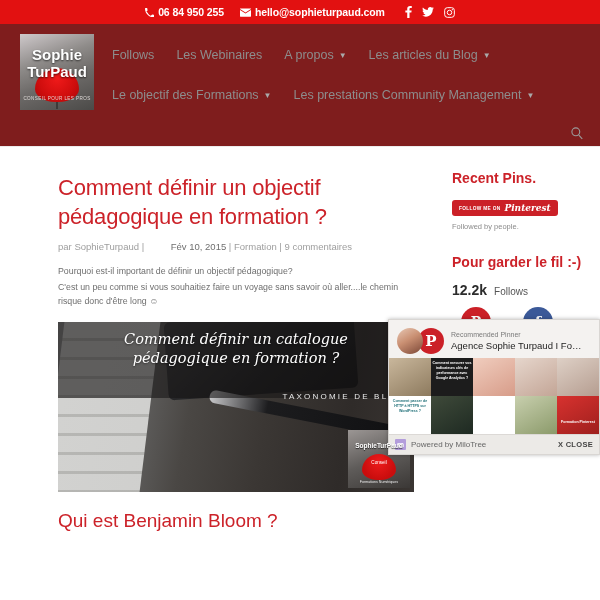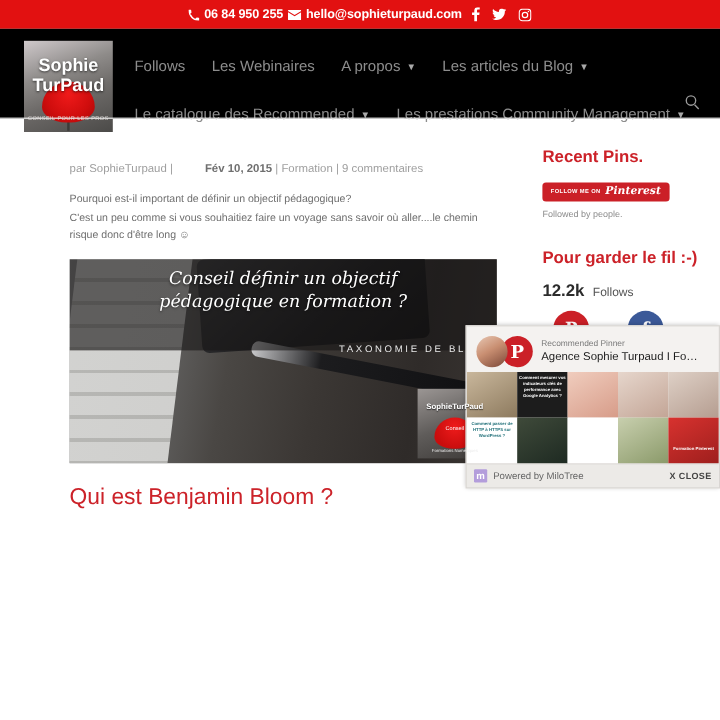--- a/index.html
+++ b/index.html
@@ -10,35 +10,35 @@
     font-family: "Liberation Sans", sans-serif;
   }
 
   
   .topbar {
     height: 24px;
     background: #e21111;
     display: flex;
     align-items: center;
     justify-content: center;
-    gap: 4px;
+    gap: 16px;
     color: #ffffff;
     font-size: 10.5px;
     font-weight: bold;
     letter-spacing: -0.1px;
   }
   .topbar .tb-item { display: flex; align-items: center; gap: 4px; }
   .topbar .tb-socials { display: flex; align-items: center; gap: 10px; margin-left: 4px; }
   .topbar svg { display: block; }
 
   
   .header {
     position: relative;
-    height: 75px;
-    background: #000000;
+    height: 123px;
+    background: #7f1d1d;
     display: flex;
     align-items: flex-start;
     padding: 10px 0 0 0;
   }
   .logo {
     width: 74px; height: 76px;
     margin-left: 20px;
     flex: 0 0 auto;
     position: relative;
     overflow: hidden;
@@ -120,21 +120,21 @@
     font-size: 22px;
     line-height: 29px;
     font-weight: normal;
     letter-spacing: -0.2px;
   }
   .post-meta {
     margin-top: 10px;
     font-size: 9.5px;
     color: #9e9e9e;
   }
-  .post-meta b { color: #6f6f6f; font-weight: bold; padding-left: 24px; }
+  .post-meta b { color: #6f6f6f; font-weight: normal; padding-left: 24px; }
   .post-meta a { color: #9e9e9e; }
 
   .h2 {
     color: #cc2229;
     font-size: 19px;
     line-height: 26px;
     font-weight: bold;
     margin-top: 26px;
   }
   .para {
@@ -402,21 +402,21 @@
         <span>A propos</span>
         <span class="caret">▼</span>
       </div>
       <div class="nav-item">
         <span>Les articles du Blog</span>
         <span class="caret">▼</span>
       </div>
     </div>
     <div class="nav-row">
       <div class="nav-item">
-        <span>Le catalogue des Recommended</span>
+        <span>Le objectif des Formations</span>
         <span class="caret">▼</span>
       </div>
       <div class="nav-item">
         <span>Les prestations Community Management</span>
         <span class="caret">▼</span>
       </div>
     </div>
   </div>
 
   <div class="search-icon-wrap">
@@ -424,36 +424,37 @@
         <circle cx="8.3" cy="8.3" r="5.6"></circle>
         <line x1="12.6" y1="13.2" x2="17.5" y2="18.4"></line>
       </svg>
   </div>
   <div class="header-rule"></div>
 </div>
 
 <div class="page">
 
   <div class="content">
+    <h1 class="post-title">Comment définir un objectif pédagogique en formation ?</h1>
 
     <div class="post-meta">
       <span>par </span><a>SophieTurpaud</a><span> | </span><b>Fév 10, 2015</b><span> | </span><a>Formation</a><span> | </span><a>9 commentaires</a>
     </div>
 
 
     <p class="para">Pourquoi est-il important de définir un objectif pédagogique?</p>
     <p class="para" style="margin-top:2px">C'est un peu comme si vous souhaitiez faire un voyage sans savoir où aller....le chemin risque donc d'être long ☺</p>
 
     <div class="feature">
       <div class="kbd"></div>
       <div class="phone"></div>
       <div class="pen"></div>
       <div class="scrim"></div>
       <div class="f-title">
-        <div>Conseil définir un objectif</div>
+        <div>Comment définir un catalogue</div>
         <div>pédagogique en formation  ?</div>
       </div>
       <div class="f-sub">TAXONOMIE DE BLOOM</div>
       <div class="wm">
         <div class="wm-poppy"></div>
         <div class="wm-t1">SophieTurPaud</div>
         <div class="wm-t2">Conseil</div>
         <div class="wm-t3">Formations Numériques</div>
       </div>
     </div>

